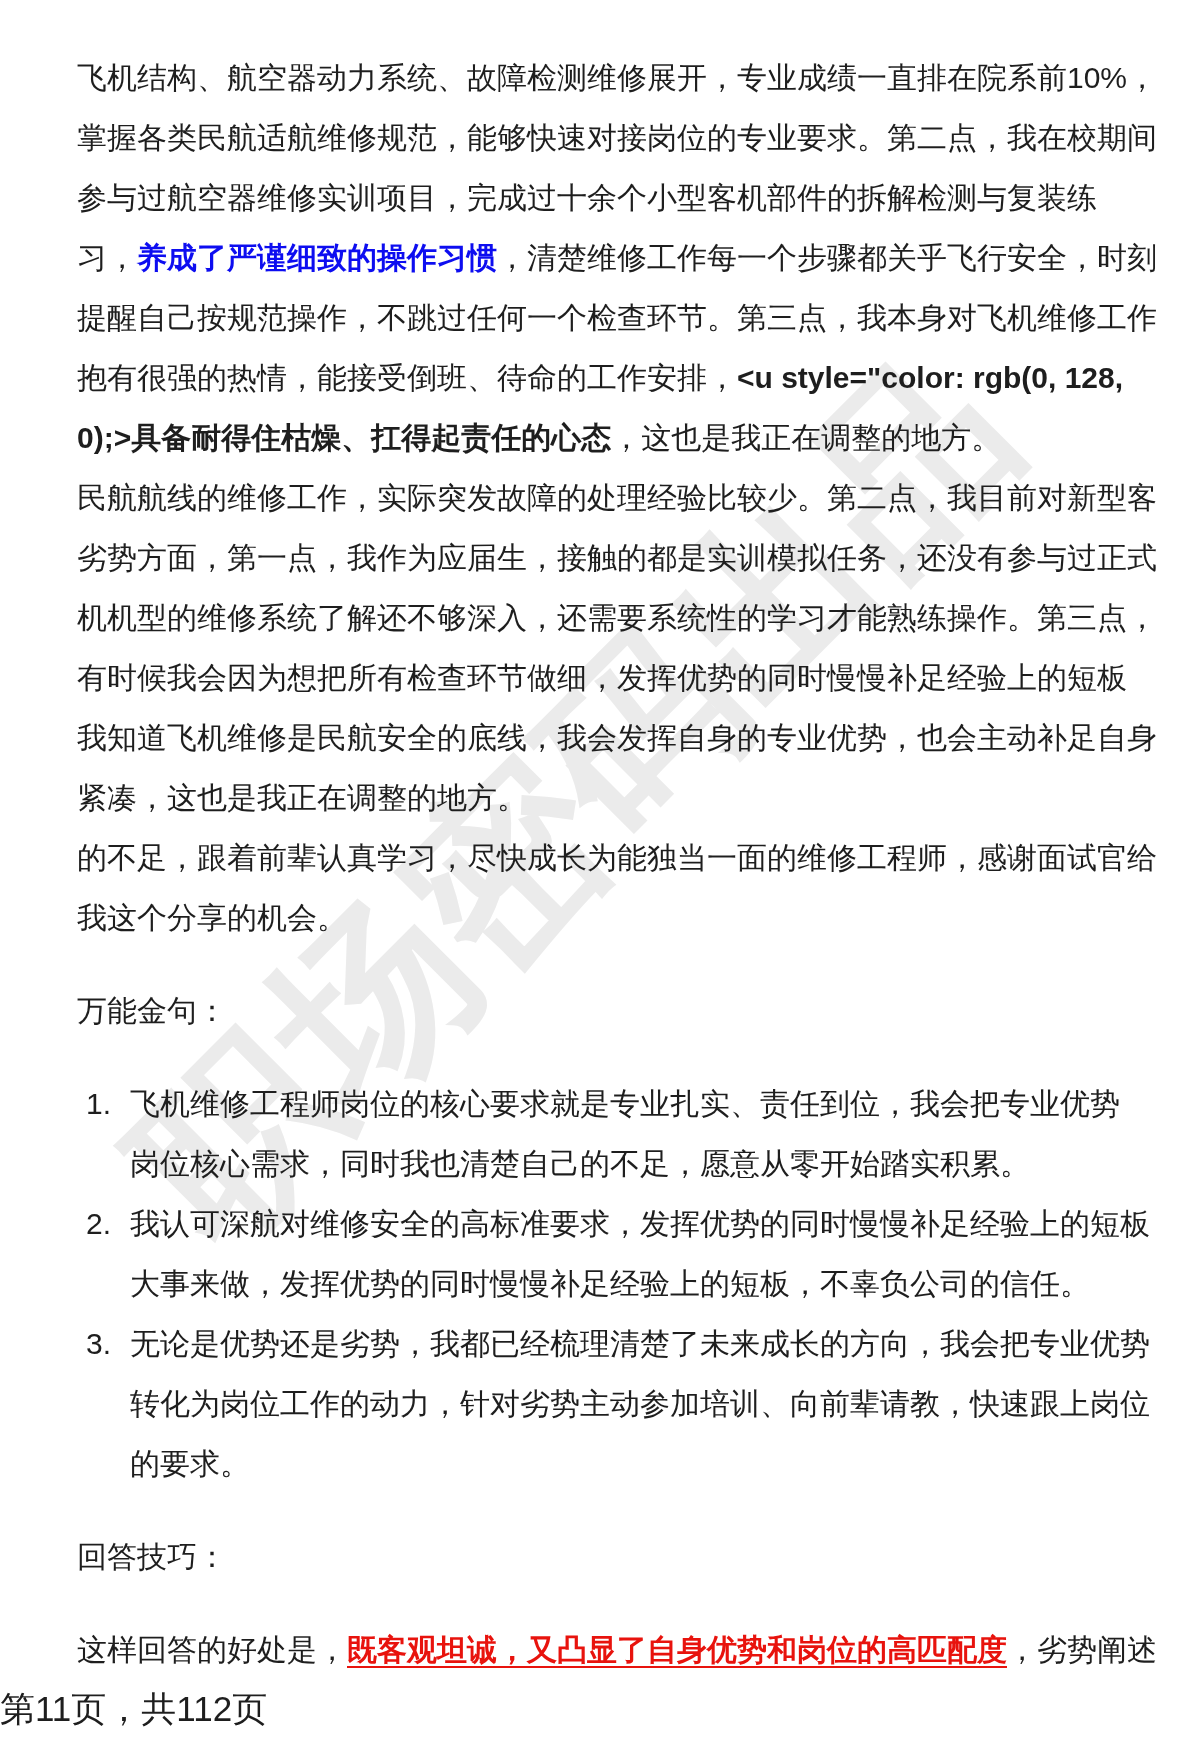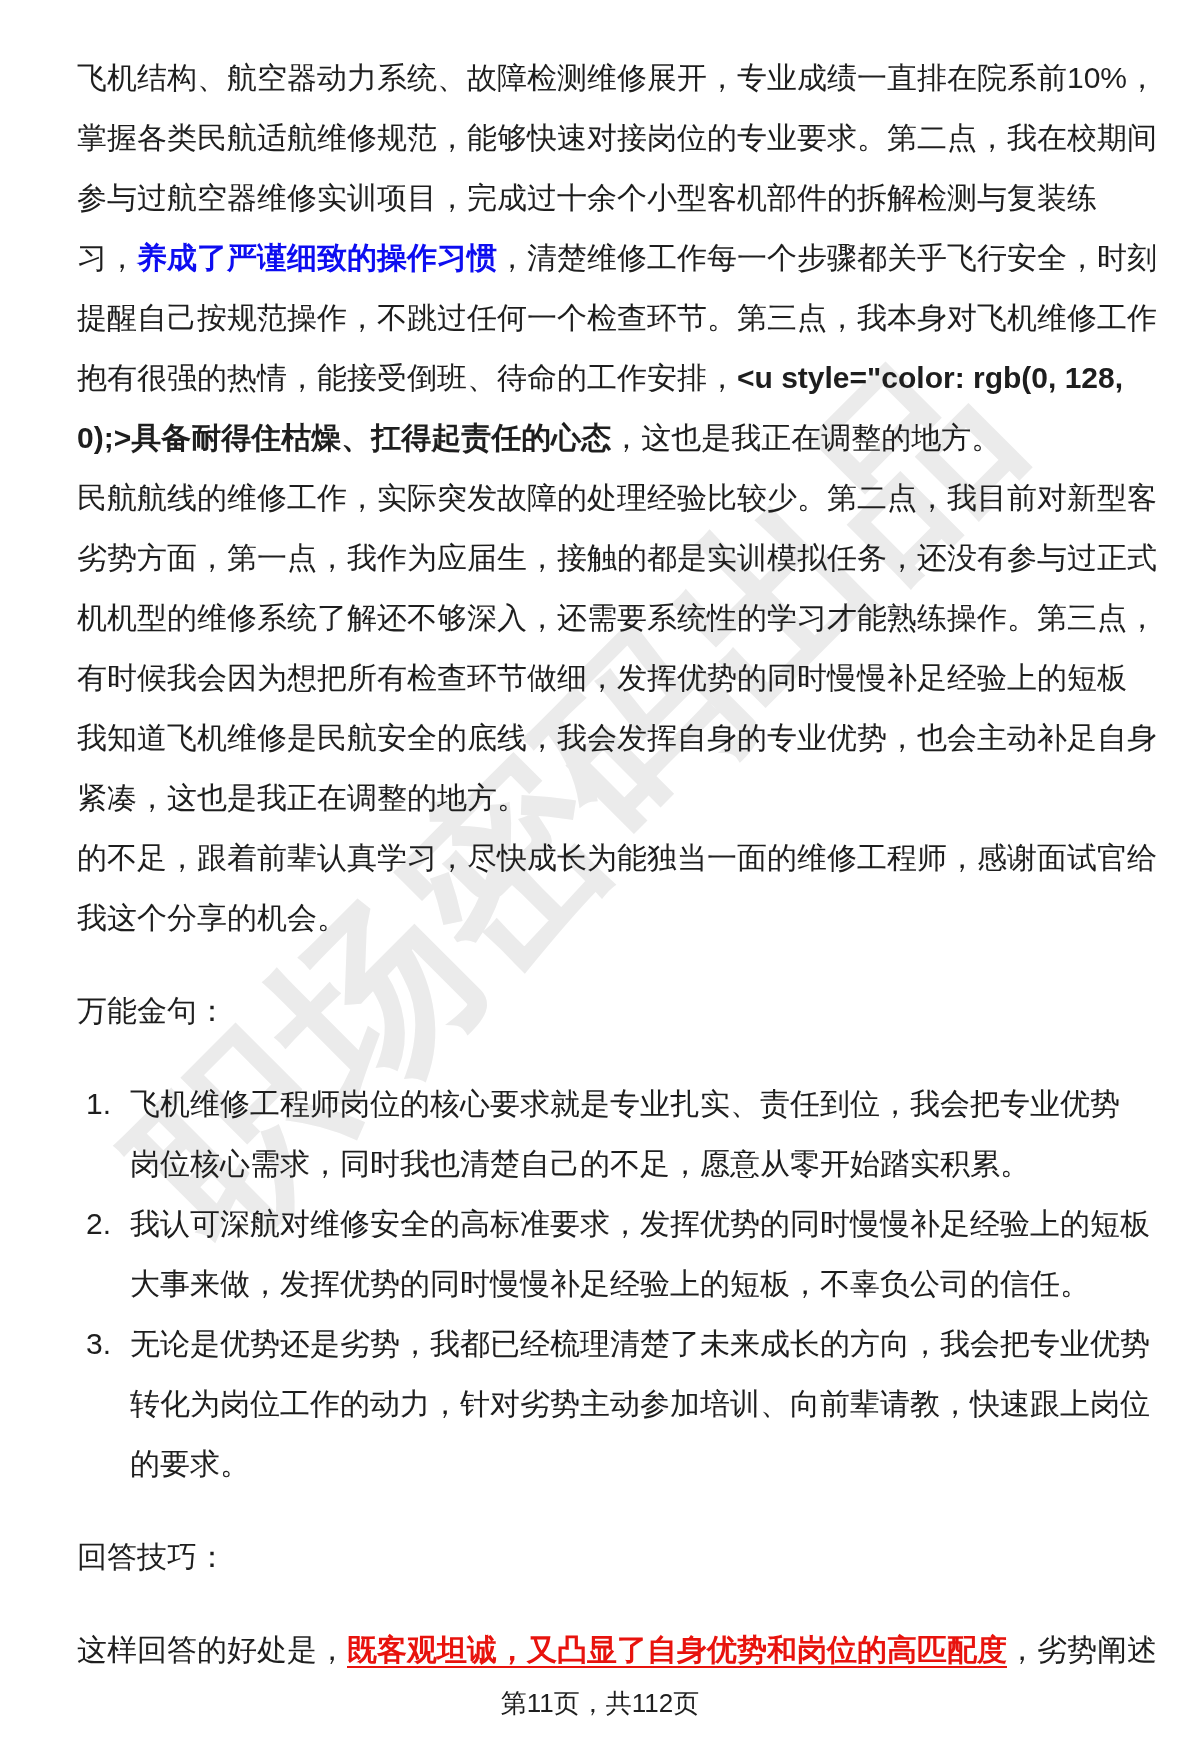--- a/index.html
+++ b/index.html
@@ -52,22 +52,22 @@
     text-decoration: underline;
     text-decoration-thickness: 2px;
     text-underline-offset: 6px;
   }
   .run-bold { font-weight: bold; }
   .footer {
     position: absolute;
     top: 1686px;
     left: 0;
     right: 0;
-    text-align: center;
-    font-size: 26px;
+    text-align: left;
+    font-size: 35px;
     z-index: 1;
   }
 </style>
 </head>
 <body>
 
 <div class="page">
   <div class="watermark">职场密码出品</div>
   <main class="content" id="doc">
       <div class="line body"><span class="run">飞机结构、航空器动力系统、故障检测维修展开，专业成绩一直排在院系前10%，</span></div>

